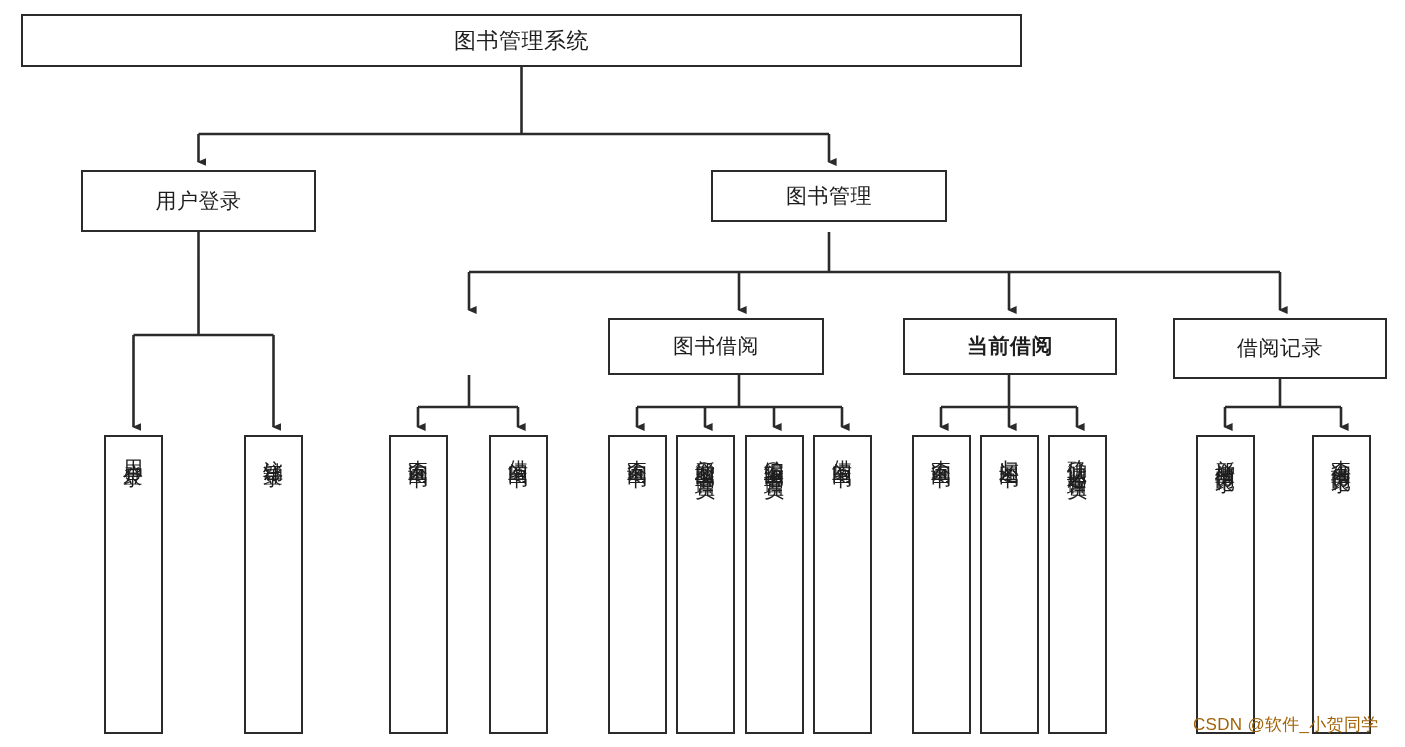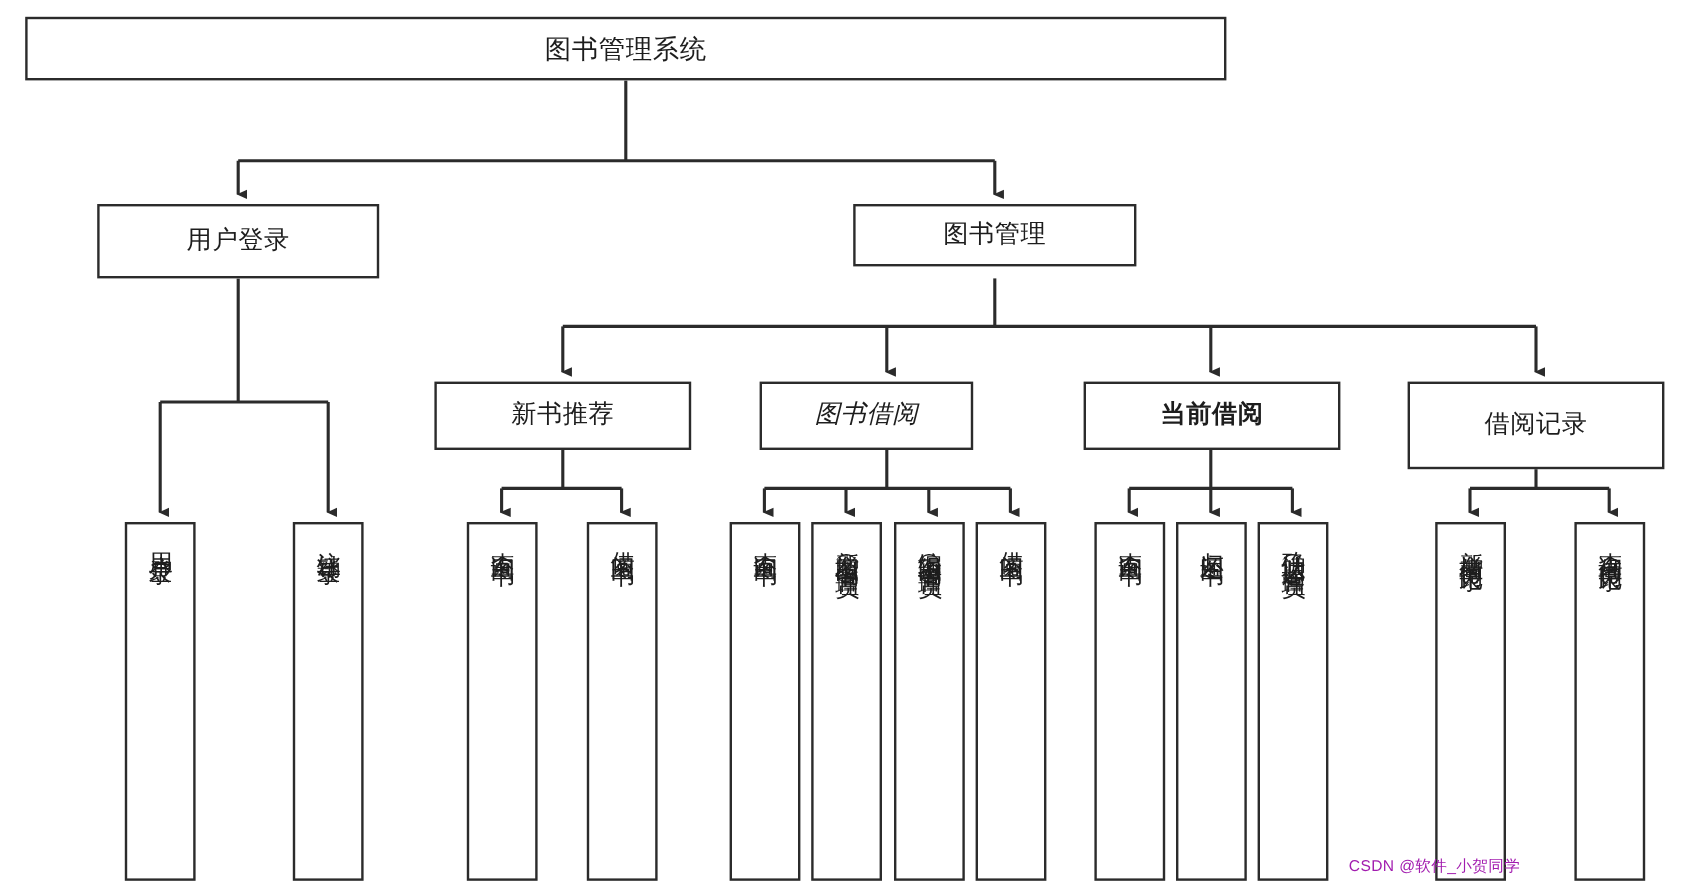--- a/index.html
+++ b/index.html
@@ -54,24 +54,24 @@
     white-space: normal;
     max-height: 100%;
   }
   .node.vertical {
     align-items: flex-start;
     padding-top: 7px;
   }
   .node.root .lbl { font-size: 22px; }
   .watermark {
     position: absolute;
-    left: 1124px;
+    left: 1193px;
     top: 713px;
-    font-size: 13px;
-    color: #a21caf;
+    font-size: 17px;
+    color: #a16207;
     white-space: nowrap;
     letter-spacing: 0.3px;
   }
 </style>
 </head>
 <body>
 
 <div id="canvas">
 
   <svg class="wires" viewBox="0 0 1405 747" xmlns="http://www.w3.org/2000/svg">
@@ -130,30 +130,27 @@
     <span class="lbl">图书管理系统</span>
   </div>
 
   <div class="node" style="left:81px; top:170px; width:235px; height:62px;">
     <span class="lbl">用户登录</span>
   </div>
   <div class="node" style="left:711px; top:170px; width:236px; height:52px;">
     <span class="lbl">图书管理</span>
   </div>
 
-  <div class="node" style="left:362px; top:318px; width:214px; height:57px;">
-    <span class="lbl">新书推荐</span>
-  </div>
-  <div class="node" style="left:633px; top:318px; width:178px; height:57px;font-style:italic;">
+  <div class="node" style="left:608px; top:318px; width:216px; height:57px;">
     <span class="lbl">图书借阅</span>
   </div>
   <div class="node" style="left:903px; top:318px; width:214px; height:57px;font-weight:bold;">
     <span class="lbl">当前借阅</span>
   </div>
-  <div class="node" style="left:1173px; top:318px; width:214px; height:73px;">
+  <div class="node" style="left:1173px; top:318px; width:214px; height:61px;">
     <span class="lbl">借阅记录</span>
   </div>
 
   <div class="node vertical" style="left:104px; top:435px; width:59px; height:299px;">
     <span class="lbl">用户登录</span>
   </div>
   <div class="node vertical" style="left:244px; top:435px; width:59px; height:299px;">
     <span class="lbl">注销登录</span>
   </div>
 

